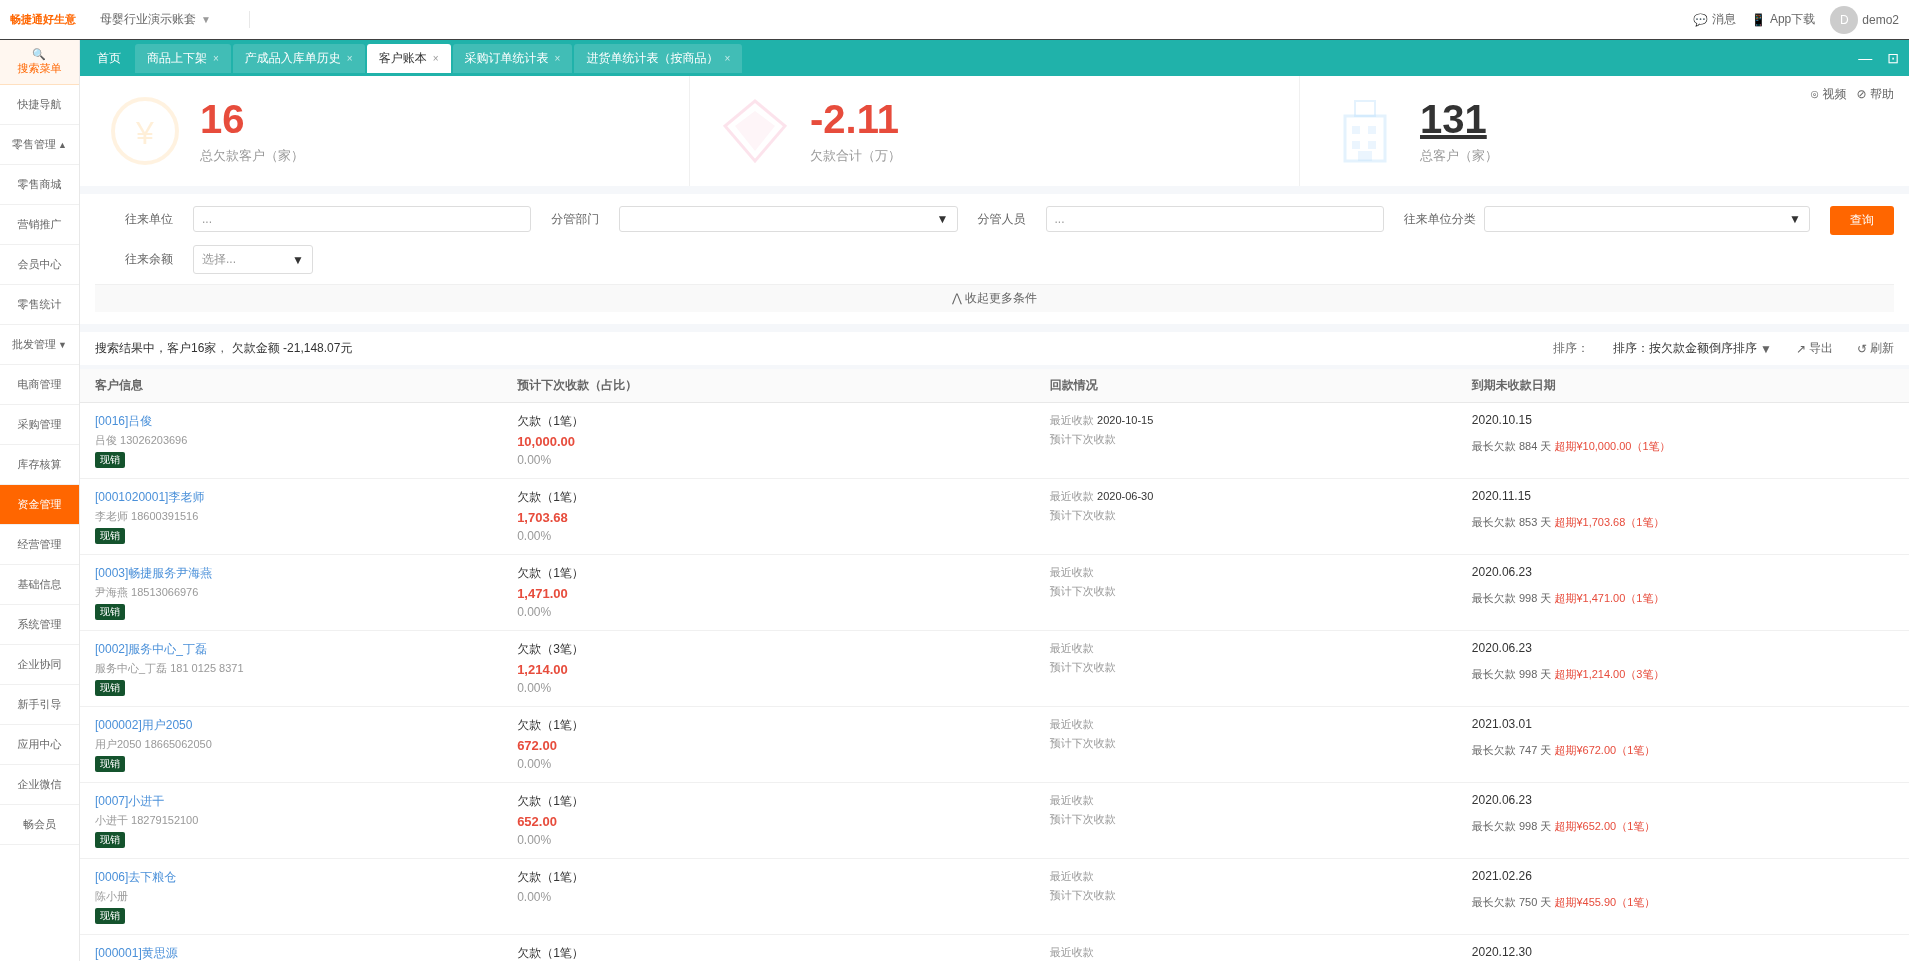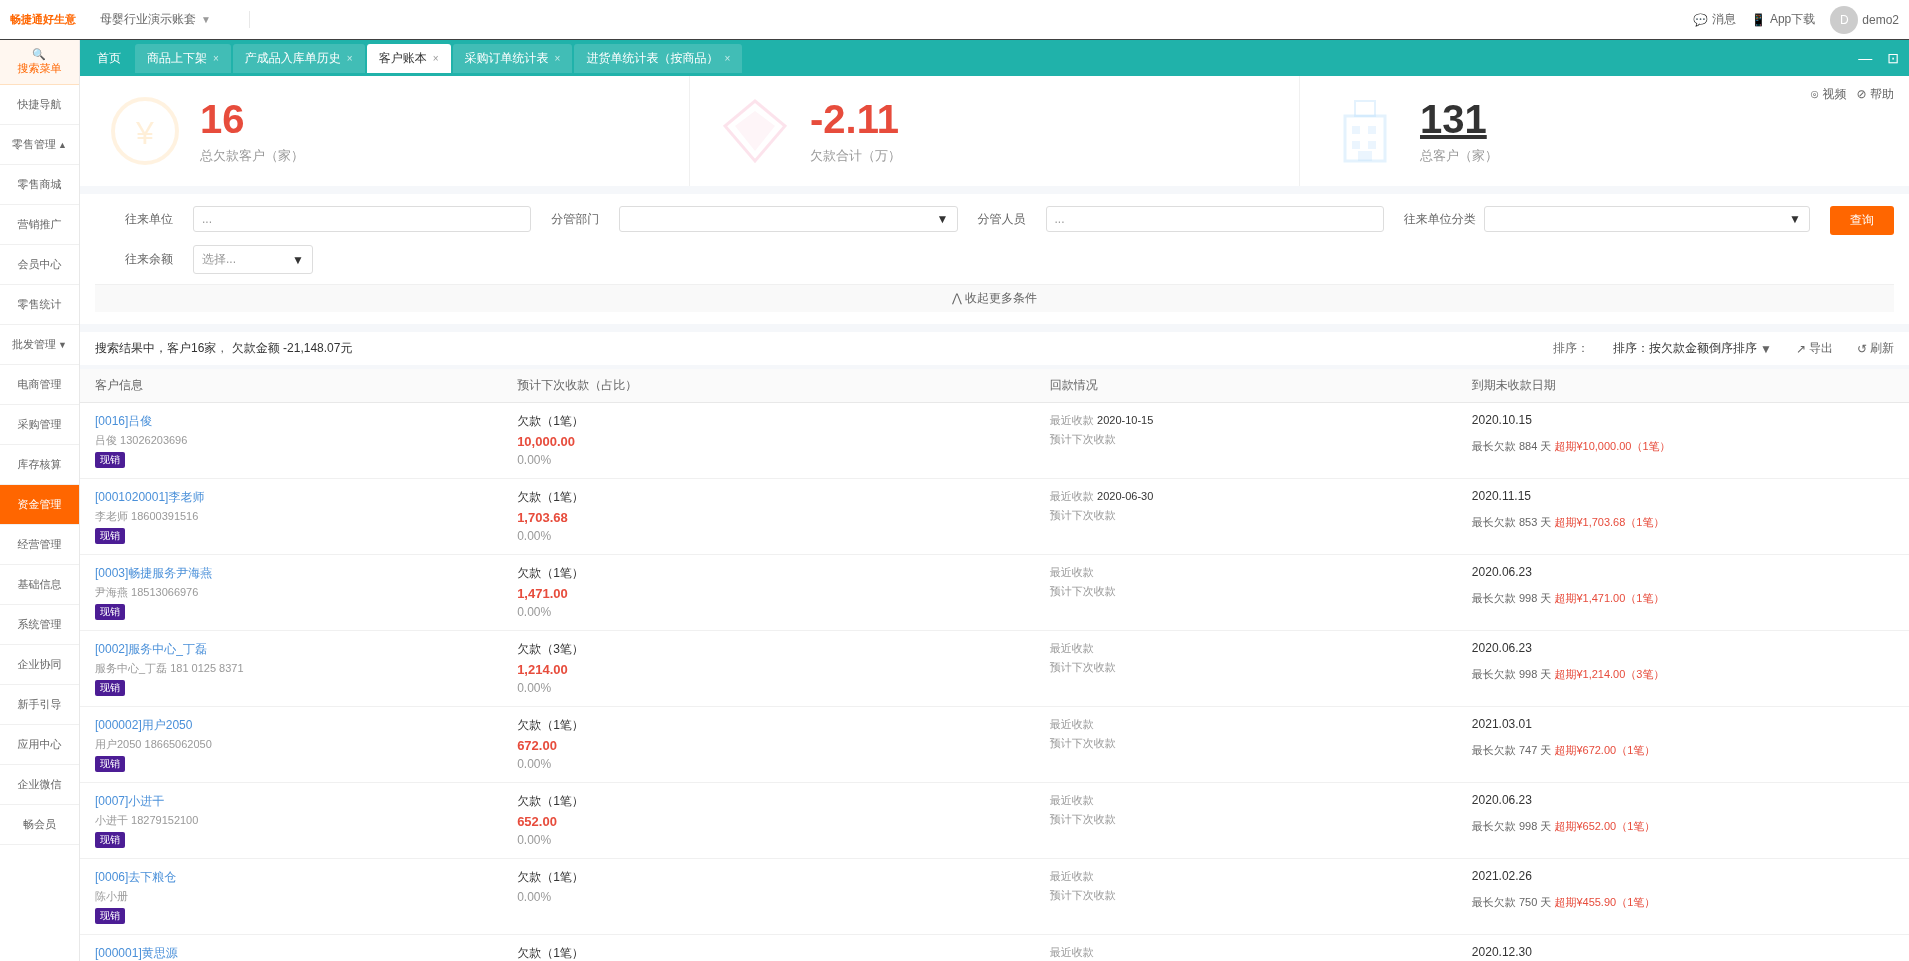--- a/index.html
+++ b/index.html
@@ -67,30 +67,30 @@
     
     .result-bar { display: flex; align-items: center; justify-content: space-between; padding: 8px 15px; background: #fff; margin-bottom: 4px; }
     .result-info { color: #666; font-size: 12px; }
     .result-info span { color: #333; }
     .result-actions { display: flex; align-items: center; gap: 24px; color: #666; font-size: 12px; }
     .result-actions .sort-btn { display: flex; align-items: center; gap: 3px; cursor: pointer; }
     .result-actions .action-btn { display: flex; align-items: center; gap: 3px; cursor: pointer; }
 
     
     .data-table { background: #fff; width: 100%; }
-    .table-header { display: flex; padding: 8px 15px; background: #fafafa; border-bottom: 1px solid #e8e8e8; font-weight: normal; color: #666; font-size: 12px; }
+    .table-header { display: flex; padding: 8px 15px; background: #fafafa; border-bottom: 1px solid #e8e8e8; font-weight: bold; color: #666; font-size: 12px; }
     .table-row { display: flex; padding: 10px 15px; border-bottom: 1px solid #f0f0f0; align-items: flex-start; }
     .col-customer { flex: 2.5; }
     .col-debt { flex: 3; }
     .col-return { flex: 2.5; margin-left: 26px; }
     .col-due { flex: 2.5; }
     
     .customer-name { color: #4a90d9; cursor: pointer; font-size: 12px; text-decoration: none; }
     .customer-sub { color: #999; font-size: 11px; margin-top: 3px; }
-    .customer-tag { display: inline-block; background: #4c1d95; color: #fff; font-size: 10px; padding: 1px 5px; border-radius: 2px; margin-top: 4px; }
+    .customer-tag { display: inline-block; background: #14532d; color: #fff; font-size: 10px; padding: 1px 5px; border-radius: 2px; margin-top: 4px; }
     
     .debt-count { color: #333; font-size: 12px; }
     .debt-amount { color: #e74c3c; font-size: 13px; font-weight: bold; margin-top: 4px; }
     .debt-percent { color: #999; font-size: 12px; margin-top: 4px; }
     
     .return-label { color: #999; font-size: 11px; }
     .return-date { color: #333; font-size: 11px; }
     .return-next { color: #999; font-size: 11px; margin-top: 4px; }
     
     .due-date { color: #333; font-size: 12px; }

